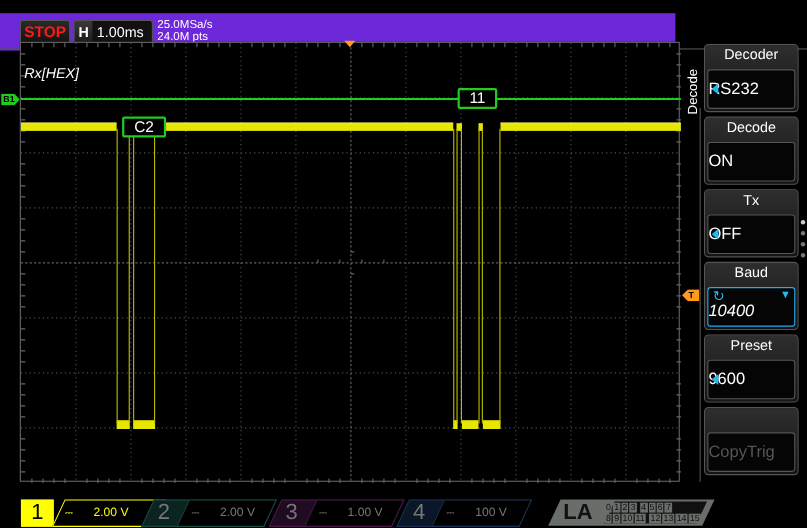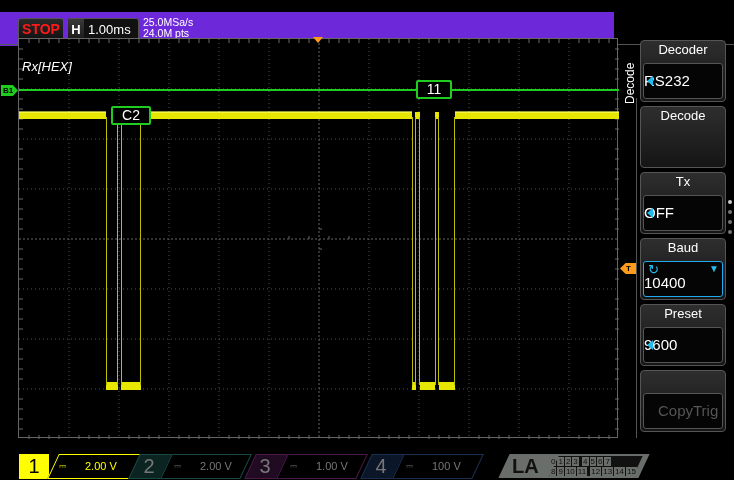--- a/index.html
+++ b/index.html
@@ -33,21 +33,21 @@
 
   
   .side { position: absolute; left: 620px; top: 38px; width: 114px; height: 400px; }
   .side-frame { position: absolute; left: 16px; top: 60px; width: 96px; height: 340px; border-left: 1px solid #555; }
   .side-tab { position: absolute; left: 0; top: 0; width: 20px; height: 72px; }
   .side-tab .txt { position: absolute; left: 3px; top: 66px; transform: rotate(-90deg); transform-origin: left top; font-size: 12px; color: #fff; white-space: nowrap; }
   .menu-item { position: absolute; left: 640px; width: 86px; height: 62px; border: 1px solid #555; border-radius: 4px; background: linear-gradient(#2e2e2e, #151515); }
   .menu-item .title { position: absolute; left: 0; top: 1px; width: 84px; text-align: center; font-size: 13px; color: #fff; }
   .menu-item .val { position: absolute; left: 2px; top: 22px; width: 80px; height: 36px; border: 1px solid #555; border-radius: 3px; background: #050505; text-align: left; font-size: 15px; line-height: 34px; color: #fff; }
   .menu-item .val.active { border: 1px solid #22aaee; }
-  .menu-item .val.disabled { color: #555; padding-left: 14px; }
+  .menu-item .val.disabled { color: #555; }
   .arrow-left { position: absolute; left: 3px; top: 12px; width: 0; height: 0; border-top: 5px solid transparent; border-bottom: 5px solid transparent; border-right: 6px solid #22bbee; }
   .dots { position: absolute; left: 728px; top: 200px; width: 6px; }
   .dots span { display: block; width: 4px; height: 4px; border-radius: 2px; background: #777; margin-bottom: 6px; }
   .dots span.on { background: #ccc; }
 
   
   .bottom { position: absolute; left: 0; top: 452px; width: 734px; height: 28px; }
   .ch { position: absolute; top: 2px; height: 25px; }
   .ch .num { position: absolute; left: 0; top: 0; width: 30px; height: 25px; font-size: 20px; line-height: 25px; text-align: center; }
   .ch .box { position: absolute; left: 28px; top: 0; width: 100px; height: 25px; transform: skewX(-25deg); border: 1px solid; }
@@ -163,34 +163,35 @@
 
 <div class="menu-item" style="top:40px;">
   <div class="title">Decoder</div>
   <div class="val">
     <span class="arrow-left"></span>
     <span>RS232</span>
   </div>
 </div>
 <div class="menu-item" style="top:106px;">
   <div class="title">Decode</div>
+  <div class="val">ON</div>
 </div>
 <div class="menu-item" style="top:172px;">
   <div class="title">Tx</div>
   <div class="val">
     <span class="arrow-left"></span>
     <span>OFF</span>
   </div>
 </div>
 <div class="menu-item" style="top:238px;">
   <div class="title">Baud</div>
   <div class="val active">
     <span style="position:absolute;left:4px;top:-9px;font-size:13px;color:#22bbee;">↻</span>
     <span style="position:absolute;right:3px;top:-10px;font-size:10px;color:#22bbee;">▼</span>
-    <span style="position:relative;top:4px;">10400</span>
+    <span style="position:relative;top:4px;font-style:italic;">10400</span>
   </div>
 </div>
 <div class="menu-item" style="top:304px;">
   <div class="title">Preset</div>
   <div class="val">
     <span class="arrow-left"></span>
     <span>9600</span>
   </div>
 </div>
 <div class="menu-item" style="top:370px;">

